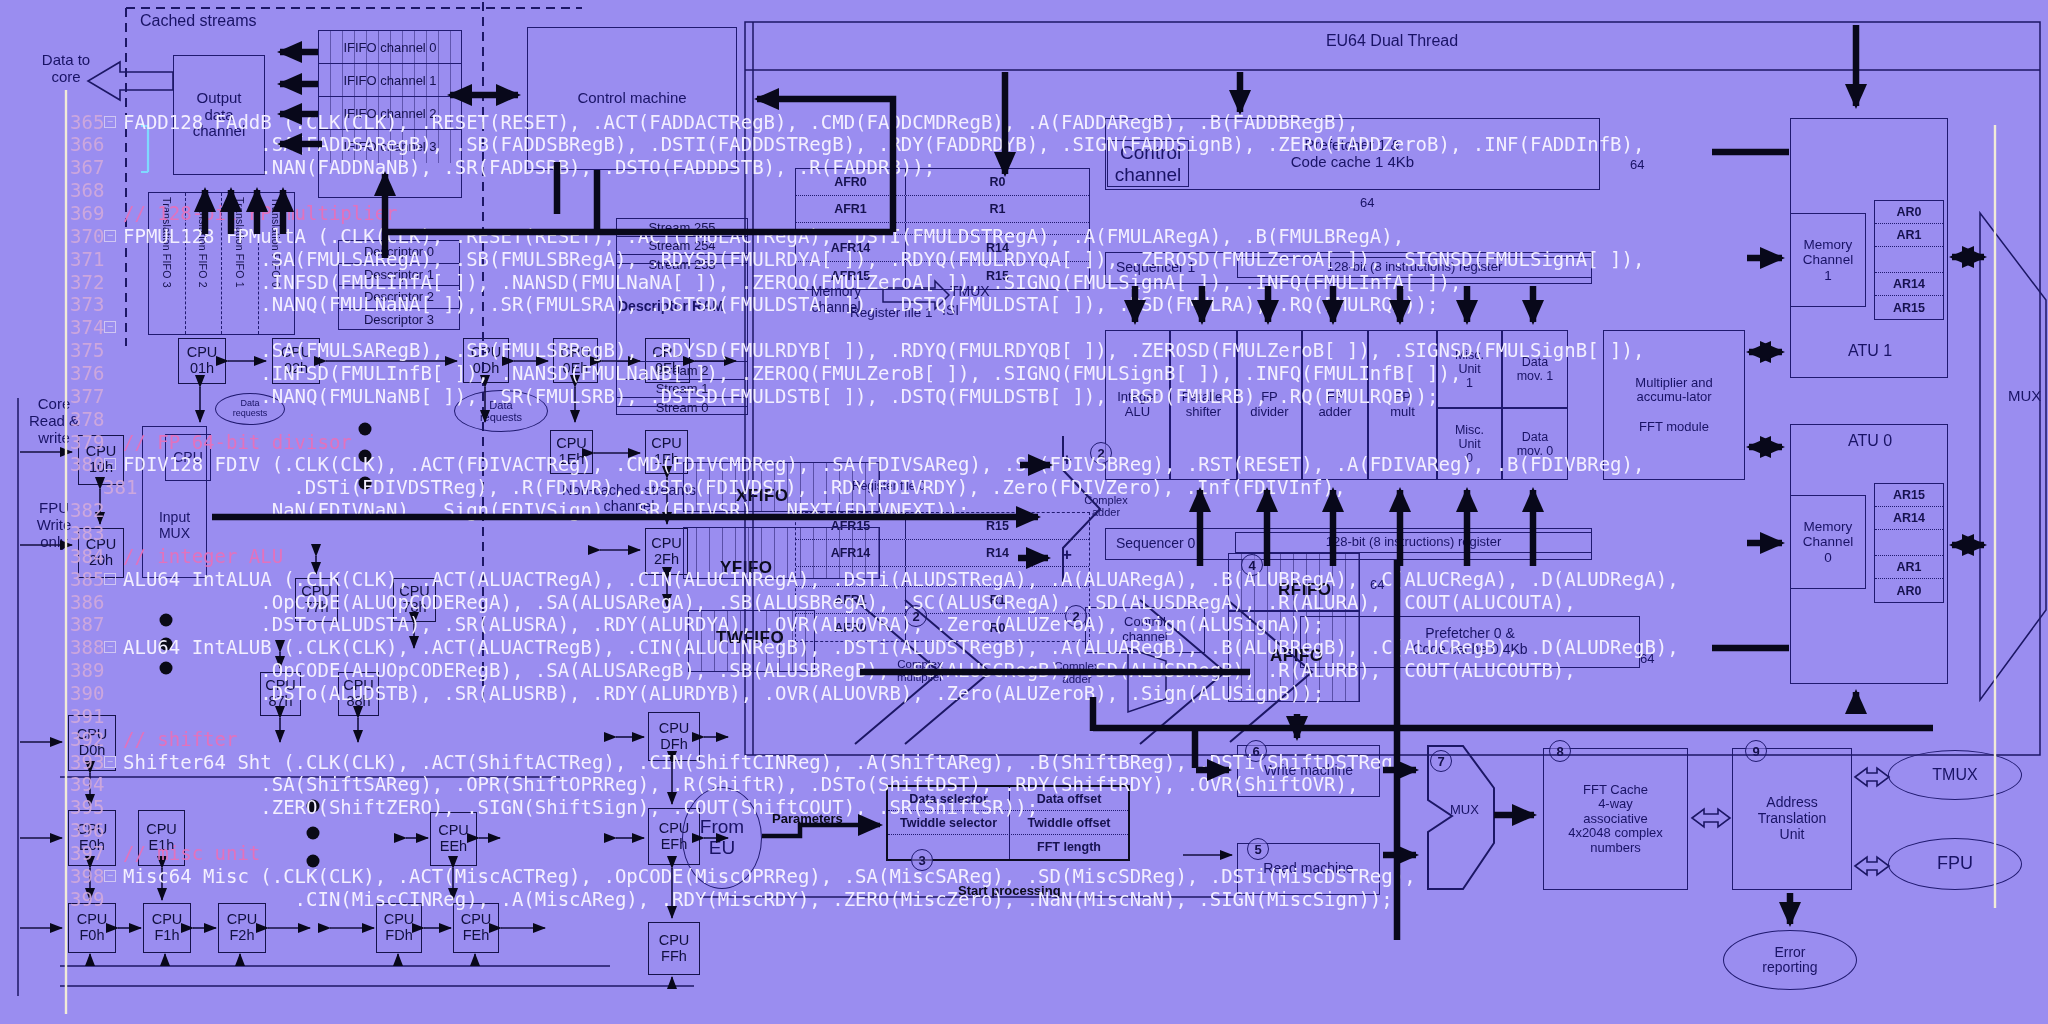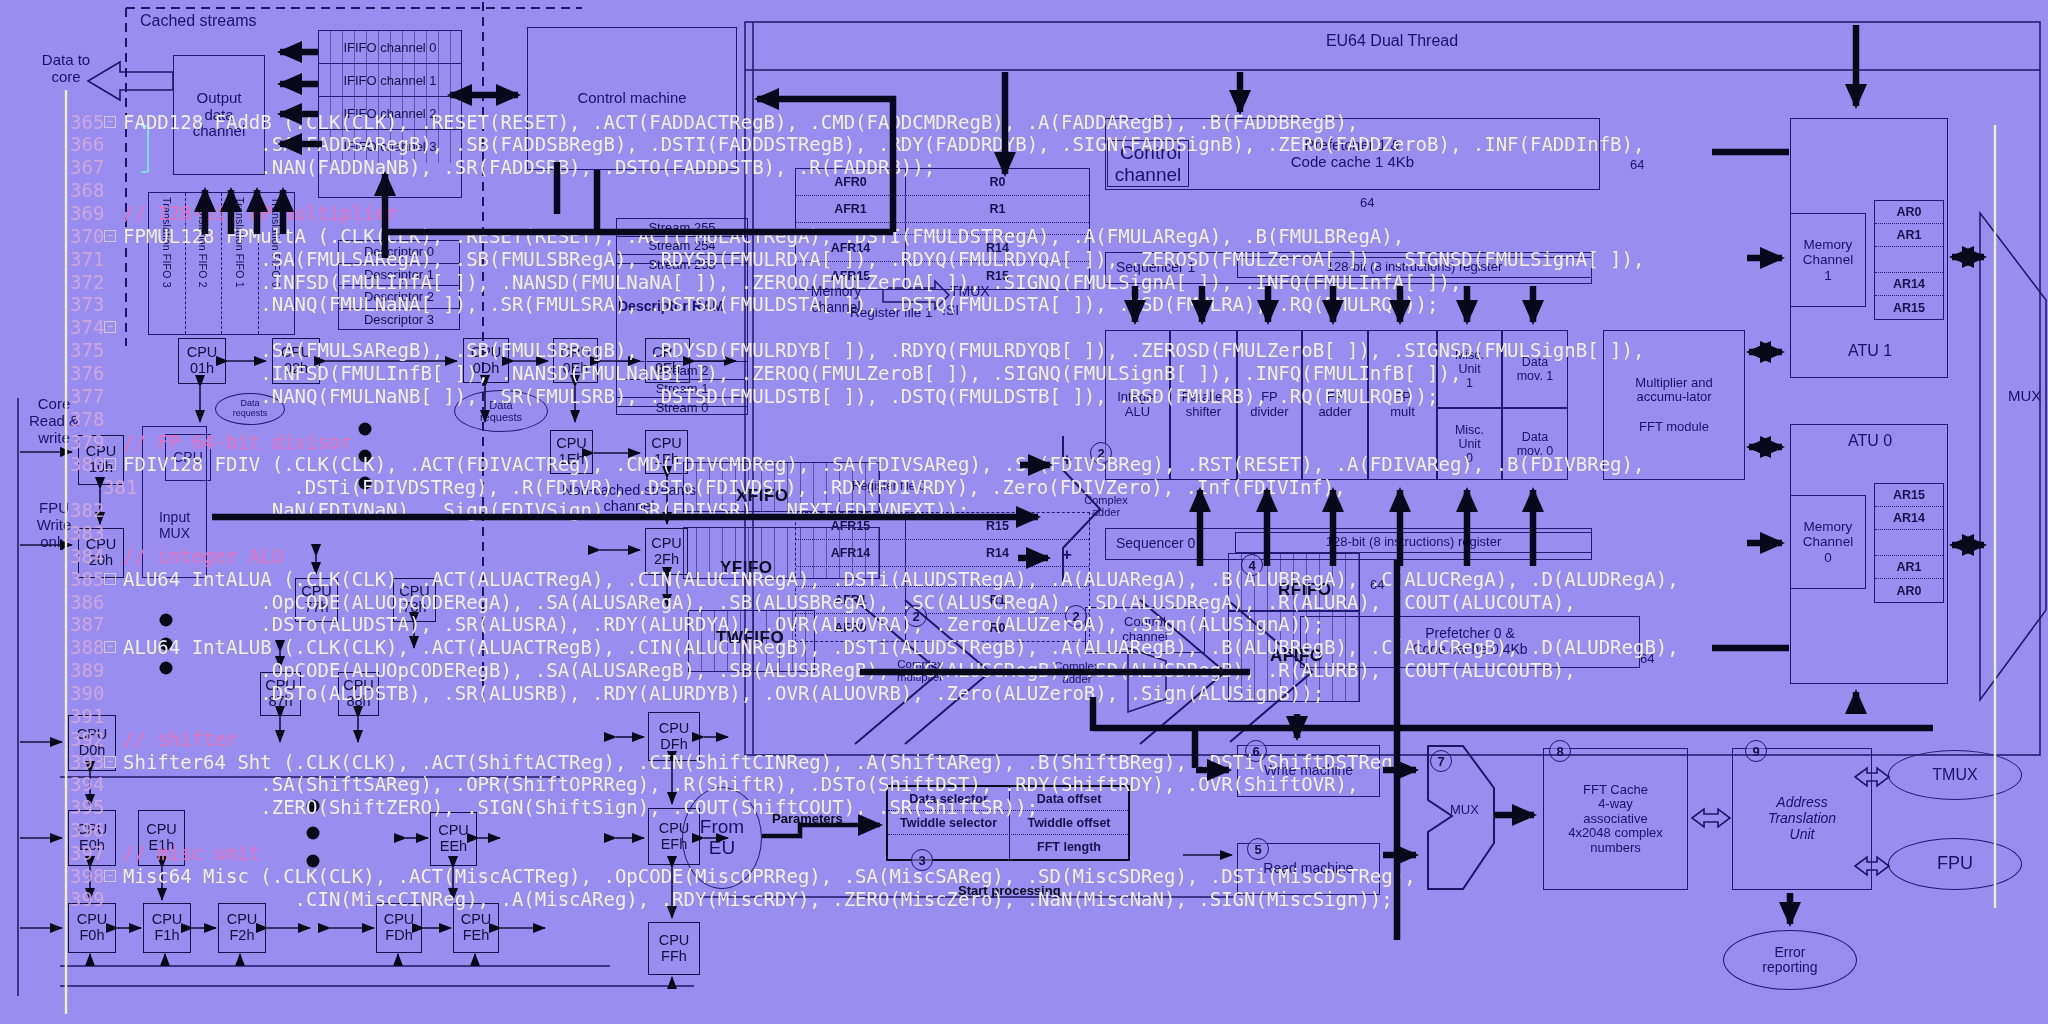--- a/index.html
+++ b/index.html
@@ -233,21 +233,21 @@
 channel</div>
       <div class="dbox" style="left: 1300px; top: 616px; width: 340px; height: 52px; font-size: 14px;">Prefetcher 0 &amp;
 Code cache 0 4Kb</div>
       <div class="dbox" style="left: 1237px; top: 745px; width: 143px; height: 52px; font-size: 14px;">Write machine</div>
       <div class="dbox" style="left: 1237px; top: 843px; width: 143px; height: 52px; font-size: 14px;">Read machine</div>
       <div class="dbox" style="left: 1543px; top: 748px; width: 145px; height: 142px; font-size: 13px;">FFT Cache
 4-way
 associative
 4x2048 complex
 numbers</div>
-      <div class="dbox" style="left: 1732px; top: 748px; width: 140px; height: 142px; font-size: 14px; font-style: italic;">Address
+      <div class="dbox" style="left: 1732px; top: 748px; width: 120px; height: 142px; font-size: 14px;">Address
 Translation
 Unit</div>
       <div class="cpu" style="left: 178px; top: 338px; width: 48px; height: 46px;">CPU
 01h</div>
       <div class="cpu" style="left: 272px; top: 338px; width: 48px; height: 46px;">CPU
 02h</div>
       <div class="cpu" style="left: 463px; top: 338px; width: 46px; height: 45px;">CPU
 0Dh</div>
       <div class="cpu" style="left: 553px; top: 338px; width: 45px; height: 45px;">CPU
 0Eh</div>

